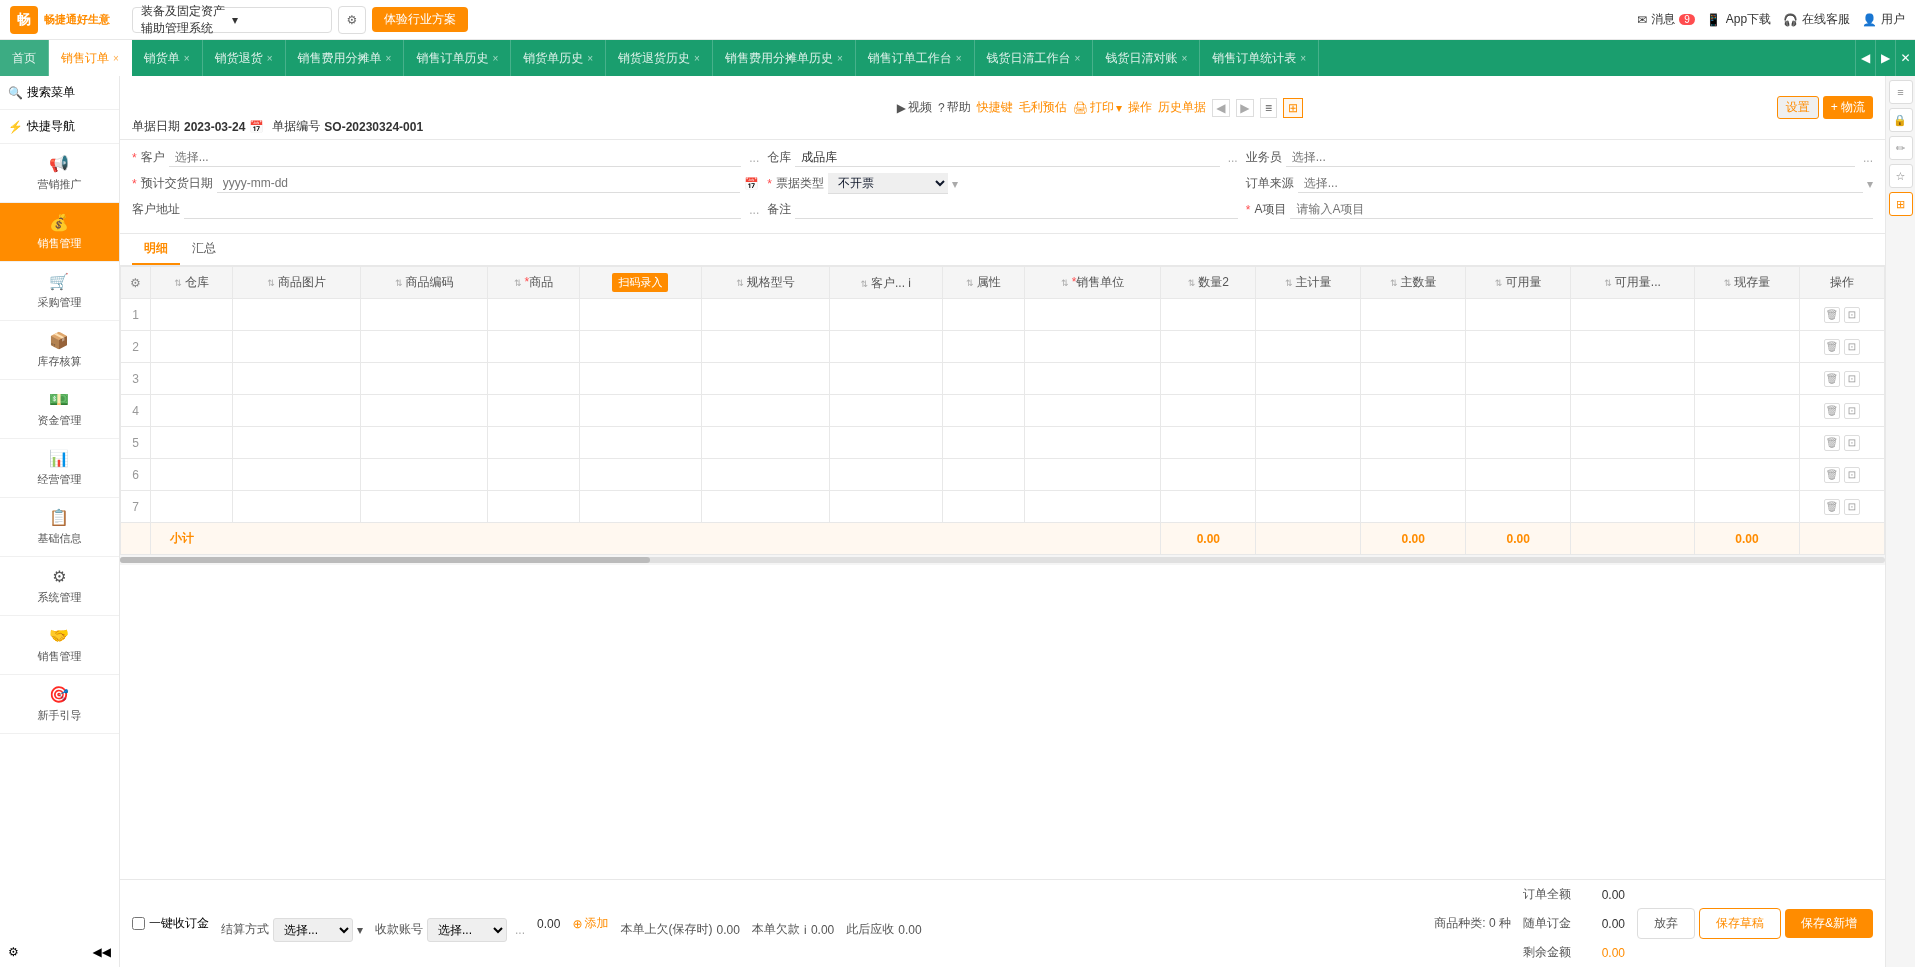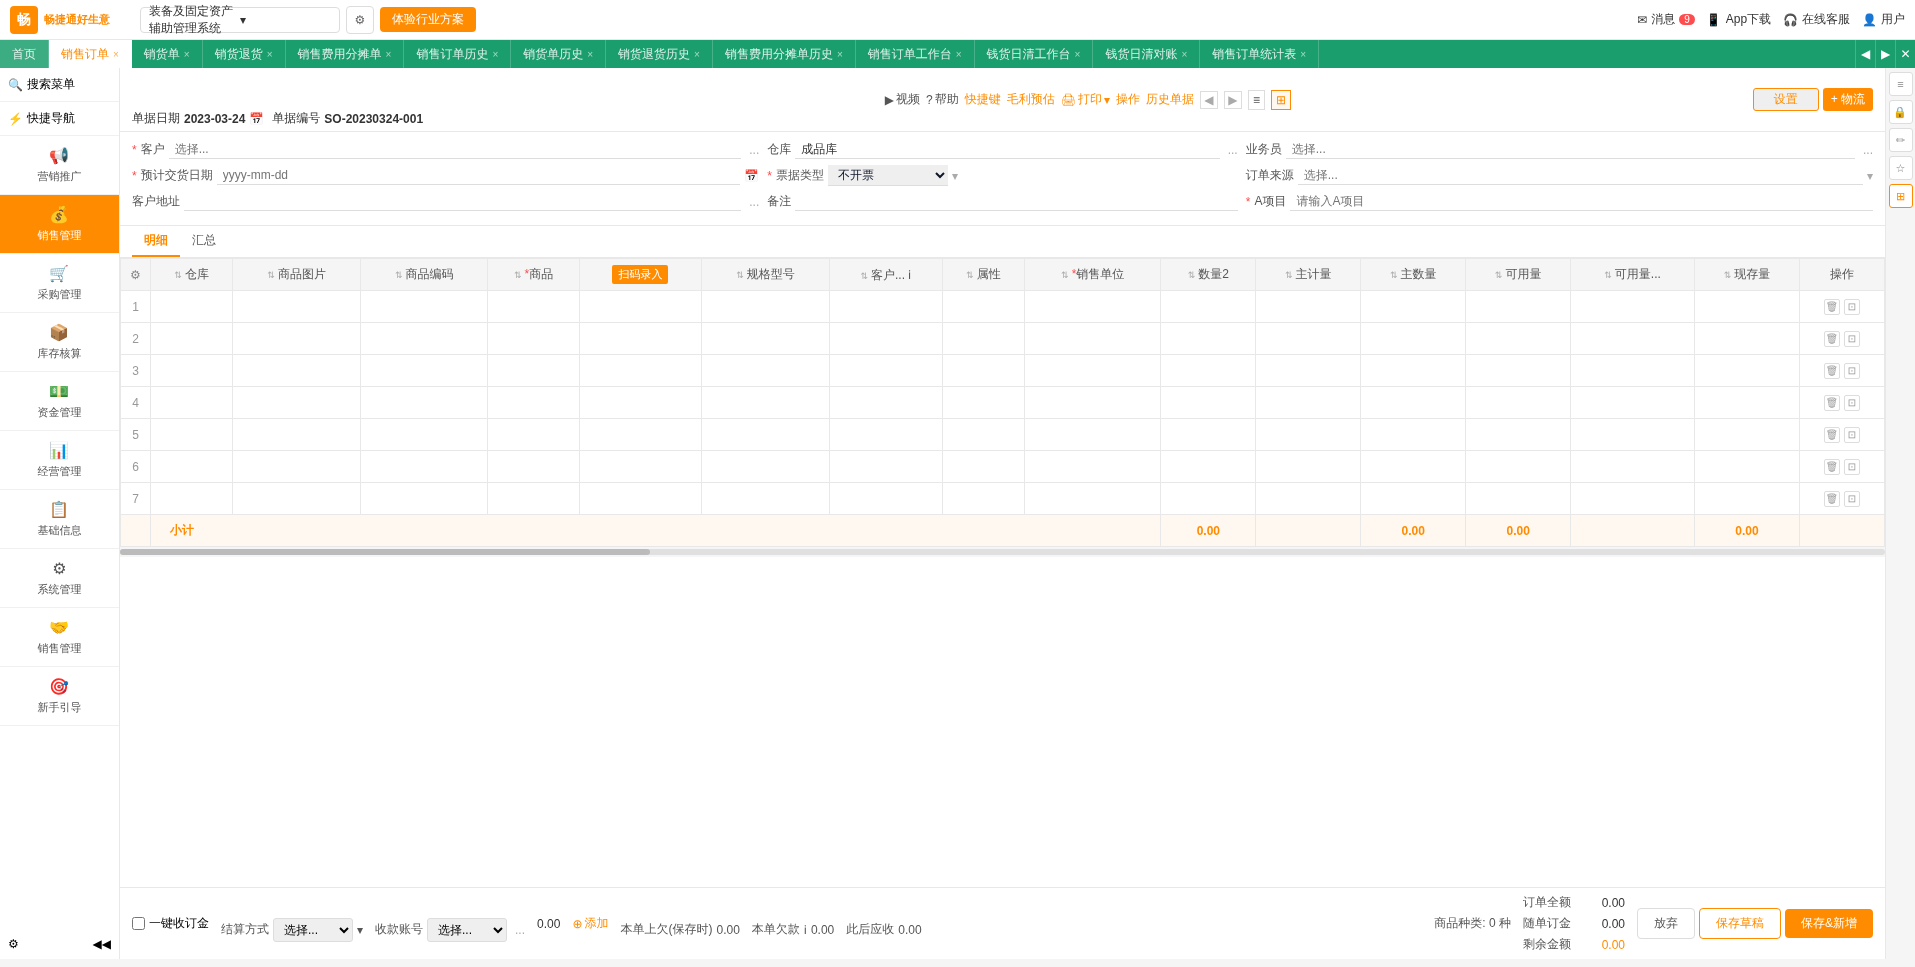--- a/index.html
+++ b/index.html
@@ -15,32 +15,32 @@
       border-bottom: 1px solid #e8e8e8;
       position: relative;
       z-index: 10;
     }
     .logo-area {
       display: flex; align-items: center; width: 120px;
     }
     .logo-icon { width: 28px; height: 28px; background: #ff8c00; border-radius: 4px; display: flex; align-items: center; justify-content: center; color: #fff; font-weight: bold; font-size: 14px; margin-right: 6px; }
     .logo-text { font-size: 11px; color: #ff8c00; font-weight: bold; line-height: 1.2; }
     .system-selector {
-      display: flex; align-items: center; border: 1px solid #ddd; border-radius: 4px; padding: 0 8px; height: 26px; margin-left: 10px; cursor: pointer; color: #333; min-width: 200px;
+      display: flex; align-items: center; border: 1px solid #ddd; border-radius: 4px; padding: 0 8px; height: 26px; margin-left: 2px; cursor: pointer; color: #333; min-width: 200px;
     }
     .system-selector span { flex: 1; font-size: 12px; }
     .gear-btn { width: 28px; height: 28px; border: 1px solid #ddd; border-radius: 4px; display: flex; align-items: center; justify-content: center; cursor: pointer; margin-left: 6px; color: #666; }
     .industry-btn { background: #ff8c00; color: #fff; border: none; border-radius: 4px; padding: 4px 12px; cursor: pointer; font-size: 12px; margin-left: 6px; }
     .top-right { margin-left: auto; display: flex; align-items: center; gap: 12px; color: #333; font-size: 12px; }
     .top-right-item { display: flex; align-items: center; gap: 4px; cursor: pointer; }
     .badge { background: #ff4d4f; color: #fff; border-radius: 8px; padding: 0 5px; font-size: 10px; }
 
     
     .nav-tabs {
-      height: 28px;
+      height: 36px;
       background: #1a9e6e;
       display: flex;
       align-items: center;
       overflow: hidden;
       position: relative;
     }
     .nav-tab {
       height: 36px;
       display: flex;
       align-items: center;
@@ -121,21 +121,21 @@
     .form-field { display: flex; align-items: center; gap: 4px; flex: 1; }
     .form-label { color: #555; white-space: nowrap; }
     .form-required { color: #ff4d4f; }
     .form-input { border: none; border-bottom: 1px solid #ddd; padding: 2px 6px; min-width: 120px; color: #aaa; outline: none; flex: 1; }
     .form-input.has-value { color: #333; }
     .form-ellipsis { color: #aaa; cursor: pointer; margin-left: 4px; }
     .form-select { border: none; border-bottom: 1px solid #ddd; padding: 2px 6px; min-width: 120px; color: #0f172a; }
     .form-date-icon { color: #aaa; cursor: pointer; }
     .form-dropdown-icon { color: #aaa; }
     .right-btns { display: flex; gap: 4px; margin-left: auto; }
-    .settings-btn { border: 1px solid #ff8c00; color: #ff8c00; border-radius: 3px; padding: 2px 20px; cursor: pointer; font-size: 12px; }
+    .settings-btn { border: 1px solid #ff8c00; color: #ff8c00; border-radius: 3px; padding: 2px 8px; cursor: pointer; font-size: 12px; }
     .addmaterial-btn { background: #ff8c00; color: #fff; border: none; border-radius: 3px; padding: 2px 8px; cursor: pointer; font-size: 12px; }
 
     
     .detail-tabs { display: flex; align-items: center; padding: 0 12px; background: #fff; border-bottom: 1px solid #e8e8e8; }
     .detail-tab { padding: 6px 12px; cursor: pointer; color: #555; border-bottom: 2px solid transparent; }
     .detail-tab.active { color: #ff8c00; border-bottom: 2px solid #ff8c00; font-weight: bold; }
 
     
     .table-container { flex: 1; overflow: auto; background: #fff; }
     table { width: 100%; border-collapse: collapse; }
@@ -174,21 +174,21 @@
       background: #fff;
       border-top: 1px solid #e8e8e8;
       padding: 6px 12px;
       display: flex;
       align-items: center;
       gap: 12px;
     }
     .checkbox-label { display: flex; align-items: center; gap: 4px; cursor: pointer; }
     .bottom-select { border: 1px solid #ddd; border-radius: 3px; padding: 2px 6px; height: 24px; width: 80px; }
     .bottom-add-btn { color: #ff8c00; cursor: pointer; display: flex; align-items: center; gap: 2px; }
-    .bottom-stat-row { display: flex; flex-direction: column; align-items: flex-end; gap: 4px; }
+    .bottom-stat-row { display: flex; flex-direction: column; align-items: flex-end; gap: 12px; }
     .bottom-stat-item { display: flex; align-items: center; gap: 4px; }
     .bottom-stat-label { color: #555; }
     .bottom-stat-value { color: #333; min-width: 50px; text-align: right; }
     .bottom-save-area { display: flex; align-items: center; gap: 4px; }
     .discard-btn { border: 1px solid #ddd; background: #fff; border-radius: 4px; padding: 6px 16px; cursor: pointer; color: #555; }
     .save-draft-btn { border: 1px solid #ff8c00; background: #fff; color: #ff8c00; border-radius: 4px; padding: 6px 16px; cursor: pointer; }
     .save-new-btn { background: #ff8c00; color: #fff; border: none; border-radius: 4px; padding: 6px 16px; cursor: pointer; }
     .footer-info { display: flex; align-items: center; gap: 4px; color: #555; margin-top: 12px; }
 
     

